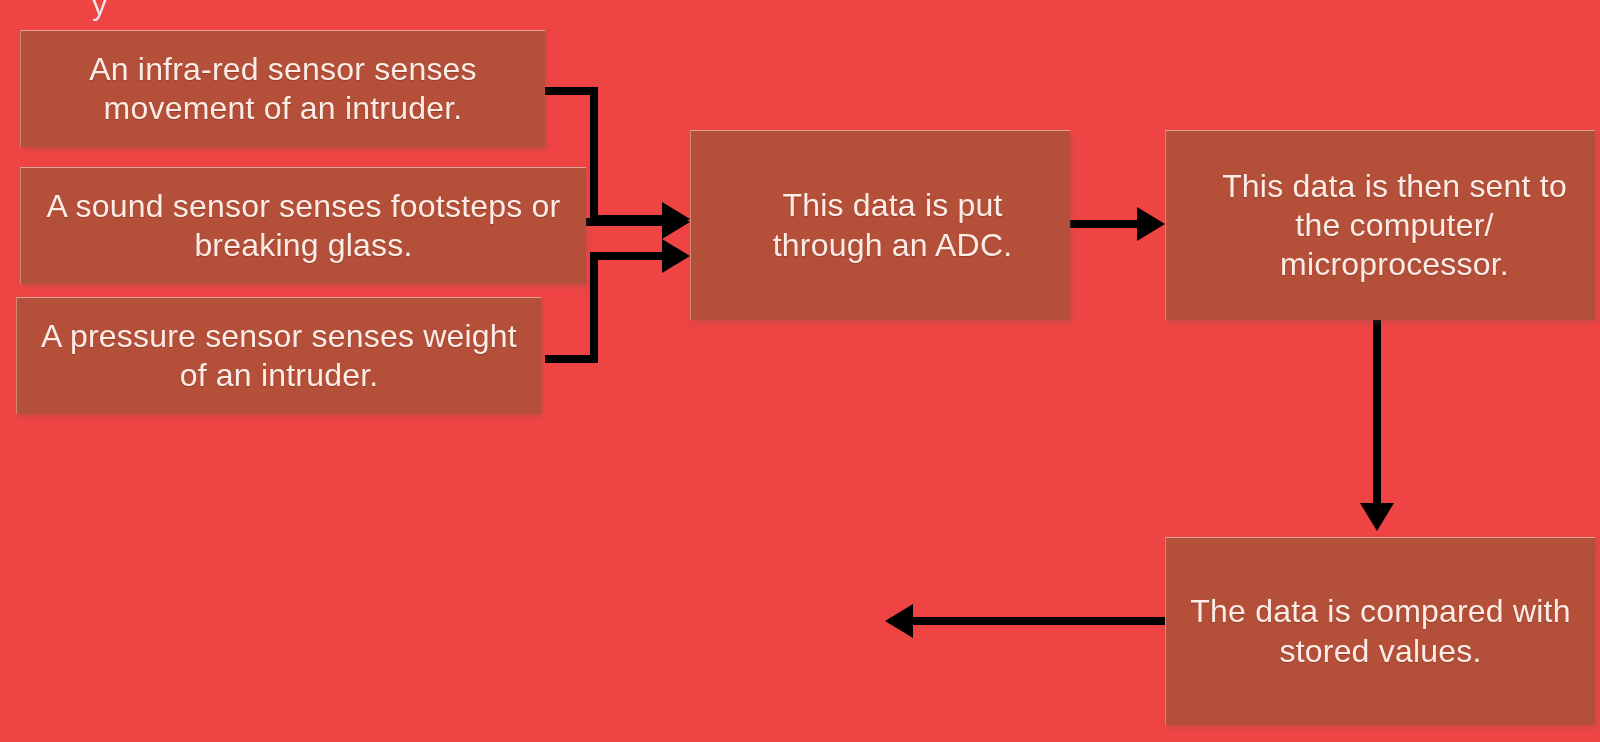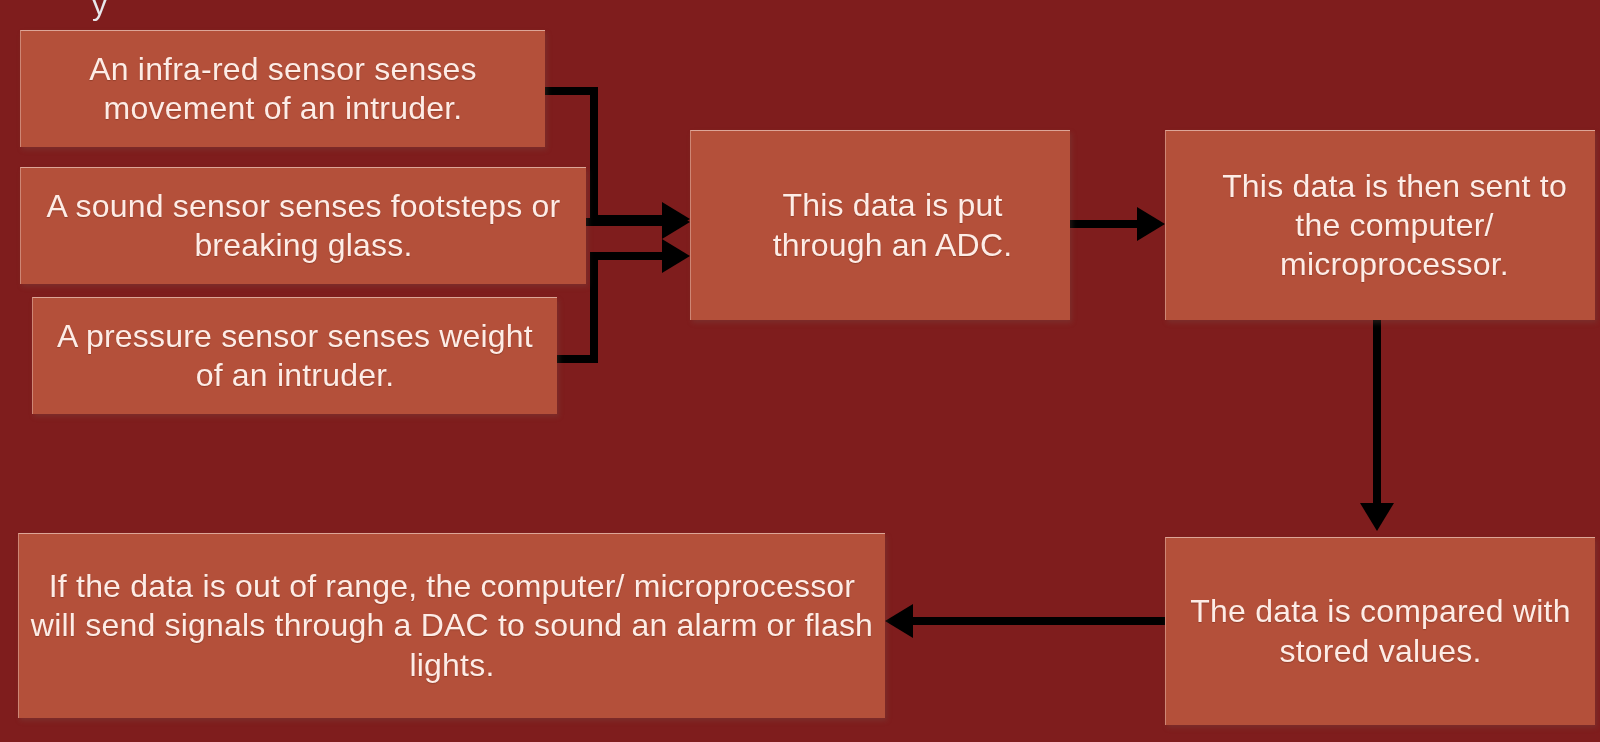--- a/index.html
+++ b/index.html
@@ -36,21 +36,21 @@
     text-shadow: 0 1px 1px rgba(90, 35, 20, 0.35);
     z-index: 3;
   }
   .node span {
     display: block;
     width: 100%;
   }
   
   #node-ir       { left: 20px;   top: 30px;  width: 525px; height: 117px; font-size: 32px; }
   #node-sound    { left: 20px;   top: 167px; width: 566px; height: 117px; font-size: 32px; }
-  #node-pressure { left: 32px;   top: 297px; width: 525px; height: 117px; font-size: 32px; }
+  #node-pressure { left: 16px;   top: 297px; width: 525px; height: 117px; font-size: 32px; }
   #node-adc      { left: 690px;  top: 130px; width: 380px; height: 190px; font-size: 32px; padding-left: 34px; }
   #node-micro    { left: 1165px; top: 130px; width: 430px; height: 190px; font-size: 32px; }
   #node-compare  { left: 1165px; top: 537px; width: 430px; height: 188px; font-size: 32px; }
   #node-dac      { left: 18px;   top: 533px; width: 867px; height: 185px; font-size: 32px; }
 
   
   .hline, .vline {
     position: absolute;
     background: #000000;
     z-index: 2;
@@ -87,21 +87,21 @@
     top: -12px;
     font-size: 30px;
     color: #e8e8ec;
     z-index: 1;
     white-space: nowrap;
   }
 </style>
 </head>
 <body>
 
-<div id="stage" style="background: #7f1d1d;">
+<div id="stage" style="background: #ef4444;">
 
   <div id="title-remnant">y</div>
 
   <div class="node" id="node-ir" style="background: rgb(180, 80, 58); color: rgb(253, 236, 230);">
     <span>An infra-red sensor senses movement of an intruder.</span>
   </div>
 
   <div class="node" id="node-sound" style="background: rgb(180, 80, 58); color: rgb(253, 236, 230);">
     <span>A sound sensor senses footsteps or breaking glass.</span>
   </div>
@@ -115,23 +115,20 @@
   </div>
 
   <div class="node" id="node-micro" style="background: rgb(180, 80, 58); color: rgb(253, 236, 230); padding-left: 38px;">
     <span>This data is then sent to the computer/ microprocessor.</span>
   </div>
 
   <div class="node" id="node-compare" style="background: rgb(180, 80, 58); color: rgb(253, 236, 230);">
     <span>The data is compared with stored values.</span>
   </div>
 
-  <div class="node" id="node-dac" style="background: rgb(180, 80, 58); color: rgb(253, 236, 230);">
-    <span>If the data is out of range, the computer/ microprocessor will send signals through a DAC to sound an alarm or flash lights.</span>
-  </div>
 
   <div class="hline" style="left: 545px; top: 87px; width: 53px; background: rgb(0, 0, 0);"></div>
   <div class="vline" style="left: 590px; top: 87px; height: 136px; background: rgb(0, 0, 0);"></div>
   <div class="hline" style="left: 590px; top: 215px; width: 80px; background: rgb(0, 0, 0);"></div>
   <div class="arrow arrow-right" style="left: 662px; top: 202px; border-left-color: rgb(0, 0, 0);"></div>
 
   <div class="hline" style="left: 545px; top: 218px; width: 125px; background: rgb(0, 0, 0);"></div>
   <div class="arrow arrow-right" style="left: 662px; top: 205px; border-left-color: rgb(0, 0, 0);"></div>
 
   <div class="hline" style="left: 545px; top: 355px; width: 53px; background: rgb(0, 0, 0);"></div>

